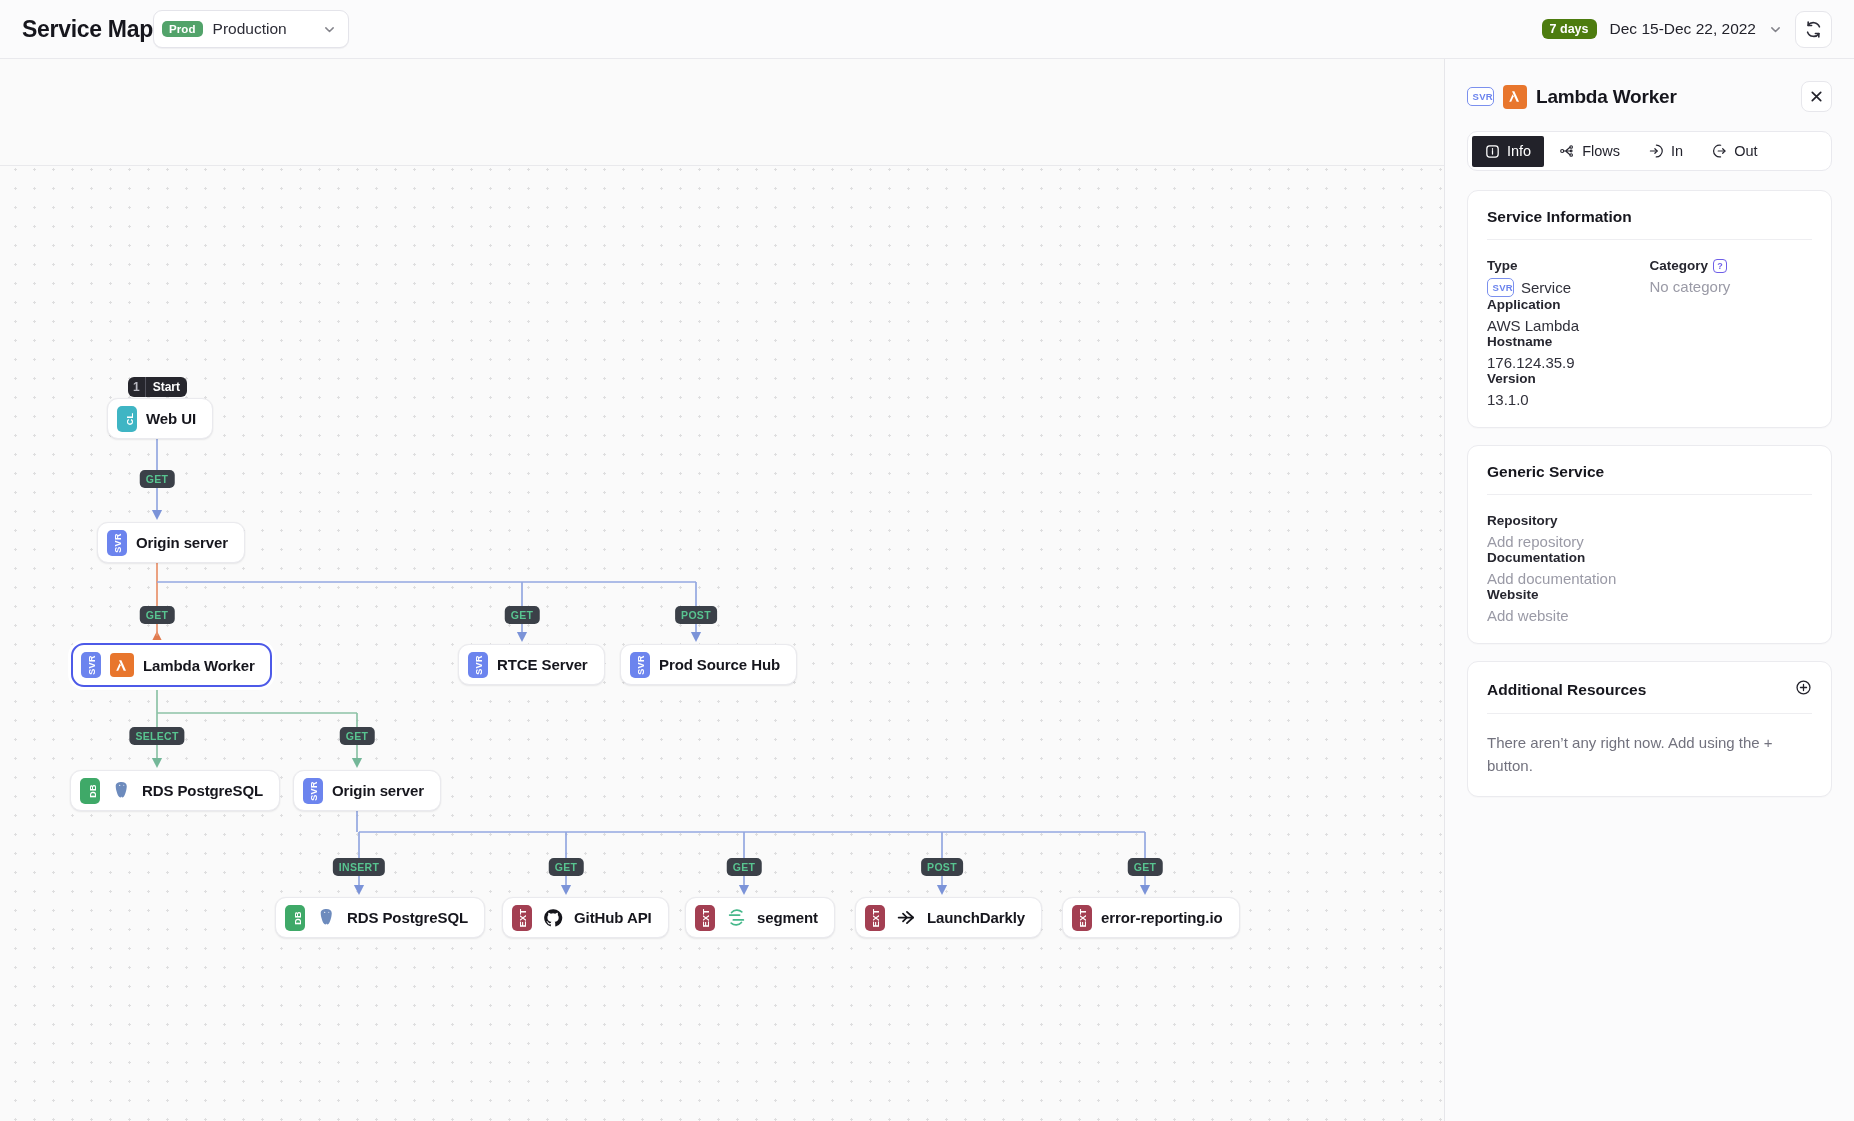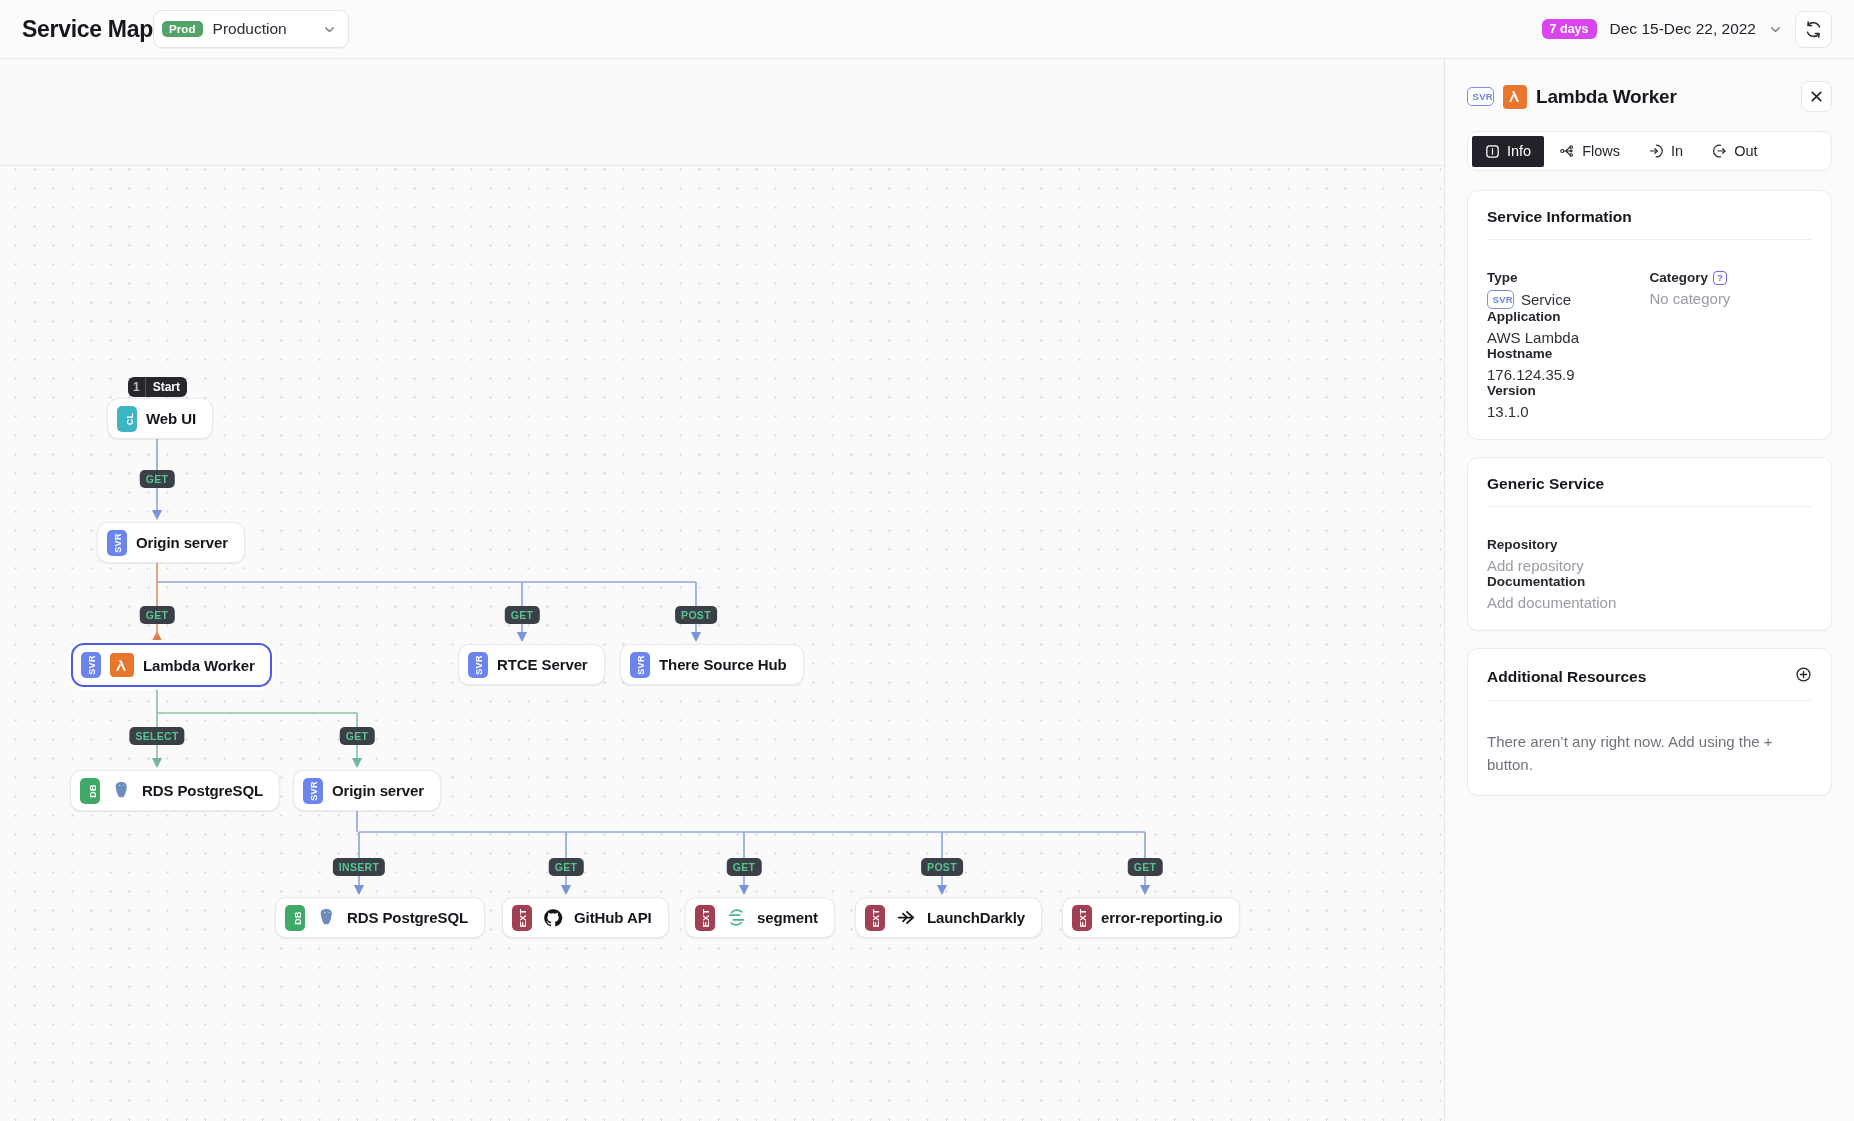--- a/index.html
+++ b/index.html
@@ -43,21 +43,21 @@
     letter-spacing: .1px;
   }
   .env-name { font-size: 15.5px; color: #2c2c36; flex: 1; }
   .chev { width: 13px; height: 13px; flex: none; opacity: .62; }
 
   #topbar-right {
     margin-left: auto;
     display: flex; align-items: center; gap: 13px;
   }
   .badge-7d {
-    background: #d946ef; color: #fff;
+    background: #4d7c0f; color: #fff;
     font-size: 12.5px; font-weight: bold;
     padding: 3px 8px; border-radius: 6px;
   }
   .daterange {
     display: flex; align-items: center; gap: 13px;
     font-size: 15.5px; color: #22222b;
     cursor: pointer;
   }
   .refresh-btn {
     width: 37px; height: 37px;
@@ -227,21 +227,21 @@
   .card {
     background: #fff; border: 1px solid #ebebef;
     border-radius: 11px; padding: 17px 19px 19px 19px;
     margin-bottom: 17px;
     box-shadow: 0 1px 1px rgba(16,16,30,.02);
   }
   .card-head {
     display:flex; align-items:center;
     font-size: 15.5px; font-weight: bold; color: #16161d;
     padding-bottom: 13px; border-bottom: 1px solid #eeeef1;
-    margin-bottom: 30px;
+    margin-bottom: 18px;
   }
   .card-head .plus { margin-left:auto; cursor:pointer; }
   .grid2 { display: grid; grid-template-columns: 1fr 1fr; }
   .fkey {
     font-size: 13.5px; font-weight: bold; color: #26262f;
     margin-bottom: 5px;
     display: flex; align-items: center; gap: 5px;
   }
   .fval { font-size: 15px; color: #30303a; margin-bottom: 14px; display:flex; align-items:center; gap:7px; }
   .fval.muted { color: #9a9aa6; }
@@ -415,21 +415,21 @@
           <div class="node" style="left: 458px; top: 478px;">
             <span class="kind svr">
               <span>SVR</span>
             </span>
             <span class="node-label">RTCE Server</span>
           </div>
           <div class="node" style="left: 620px; top: 478px;">
             <span class="kind svr">
               <span>SVR</span>
             </span>
-            <span class="node-label">There Source Hub</span>
+            <span class="node-label">Prod Source Hub</span>
           </div>
           <div class="node" style="left: 70px; top: 604px;">
             <span class="kind db">
               <span>DB</span>
             </span>
             <span class="appicon">
               <svg width="21" height="21" viewBox="0 0 24 24" fill="#6d8bbd">
                 <path d="M12 2.2c-3.8 0-6.6 1.6-6.6 4.3 0 1.3.2 3.4.7 5.4.6 2.4 1.6 5.1 2.6 6.7.5.8 1.2 1.3 1.9 1.3.6 0 1-.4 1.2-1 .2.6.7 1 1.3 1 .8 0 1.5-.6 2-1.5 1-1.8 1.8-4.3 2.3-6.6.4-1.9.6-3.8.6-5-.1-2.9-2.6-4.6-6-4.6z"></path>
                 <path d="M9.1 6.1a.8.6 0 1 0 1.6 0 .8.6 0 1 0-1.6 0M13.9 6a.7.5 0 1 0 1.4 0 .7.5 0 1 0-1.4 0" fill="#fff"></path>
               </svg>
@@ -618,20 +618,24 @@
       <div class="card">
         <div class="card-head">Generic Service</div>
         <div>
           <div class="fkey">Repository</div>
           <div class="fval placeholder">Add repository</div>
         </div>
         <div>
           <div class="fkey">Documentation</div>
           <div class="fval placeholder">Add documentation</div>
         </div>
+        <div>
+          <div class="fkey">Website</div>
+          <div class="fval placeholder">Add website</div>
+        </div>
       </div>
 
       <div class="card">
         <div class="card-head">
           <span>Additional Resources</span>
           <span class="plus">
             <svg width="17" height="17" viewBox="0 0 20 20" fill="none" stroke="#22222b" stroke-width="1.5">
                 <circle cx="10" cy="10" r="7.6"></circle>
                 <path d="M10 6.4v7.2M6.4 10h7.2" stroke-linecap="round"></path>
               </svg>

